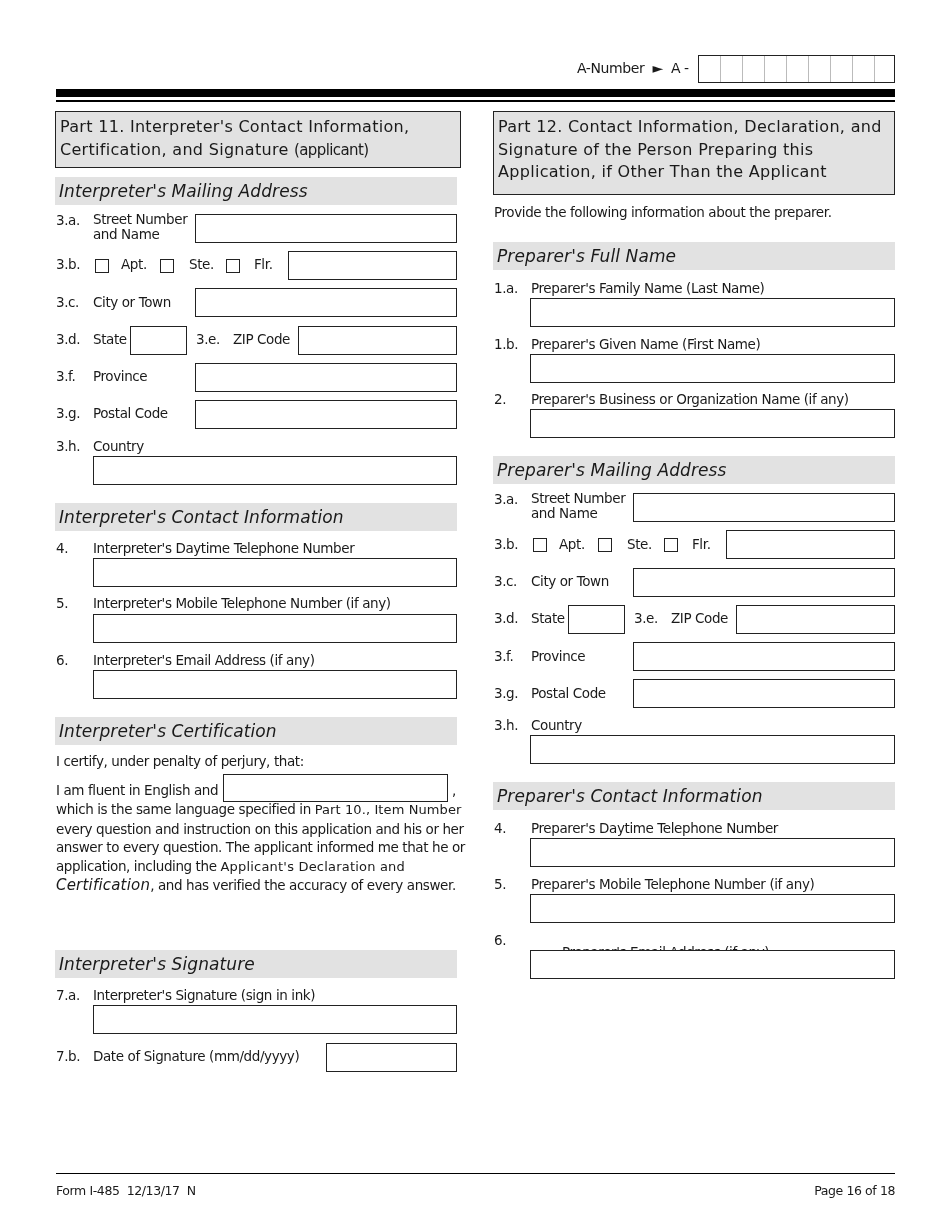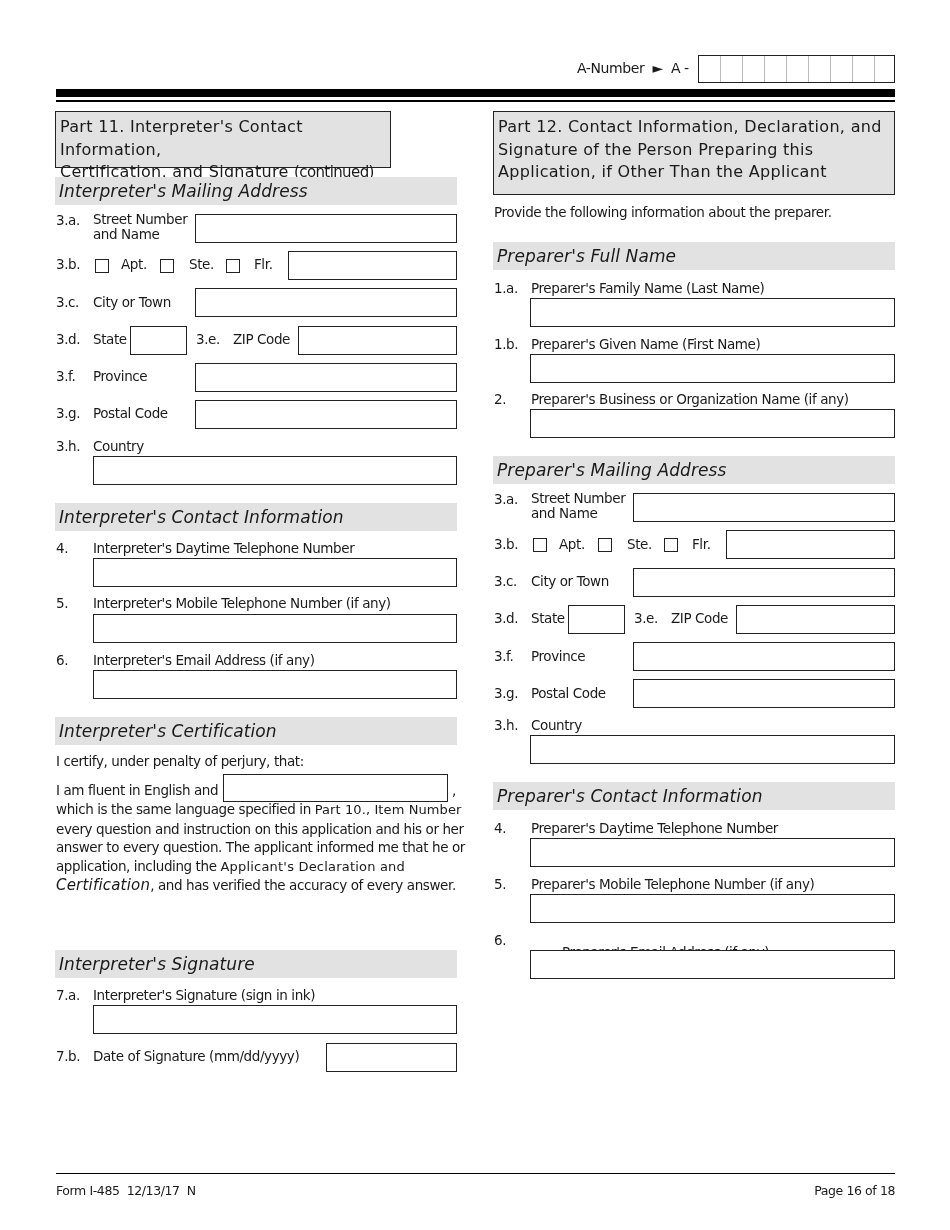--- a/index.html
+++ b/index.html
@@ -22,23 +22,23 @@
   <span>A-Number</span>
   <span style="margin:0 4px;">►</span>
   <span>A -</span>
 </div>
 <div class="box" style="left:698px; top:55px; width:197px; height:28px; white-space:nowrap; overflow:hidden; font-size:0;">
   <span class="anum-cell"></span><span class="anum-cell"></span><span class="anum-cell"></span><span class="anum-cell"></span><span class="anum-cell"></span><span class="anum-cell"></span><span class="anum-cell"></span><span class="anum-cell"></span><span class="anum-cell" style="border-right:none;"></span>
 </div>
 <div class="rule" style="left:56px; top:89px; width:839px; height:8px;"></div>
 <div class="rule" style="left:56px; top:100px; width:839px; height:1.5px;"></div>
 
-<div class="part-head" style="left:55px; top:111px; width:336px; height:57px;">
+<div class="part-head" style="left:55px; top:111px; width:406px; height:57px;">
   <div>Part 11.  Interpreter's Contact Information,</div>
-  <div><span>Certification, and Signature</span> <span style="letter-spacing:-0.6px; font-size:15px;">(continued)</span></div>
+  <div><span>Certification, and Signature</span> <span style="letter-spacing:-0.6px; font-size:15px;">(applicant)</span></div>
 </div>
 
 <div class="sec-head" style="left:55px; top:177px; width:402px;">Interpreter's Mailing Address</div>
 
 <div class="abs t" style="left:56px; top:212px;">3.a.</div>
 <div class="abs t" style="left:93px; top:212px; line-height:15px;">
   <div>Street Number</div>
   <div>and Name</div>
 </div>
 <div class="box" style="left:195px; top:214px; width:262px; height:29px;"></div>

